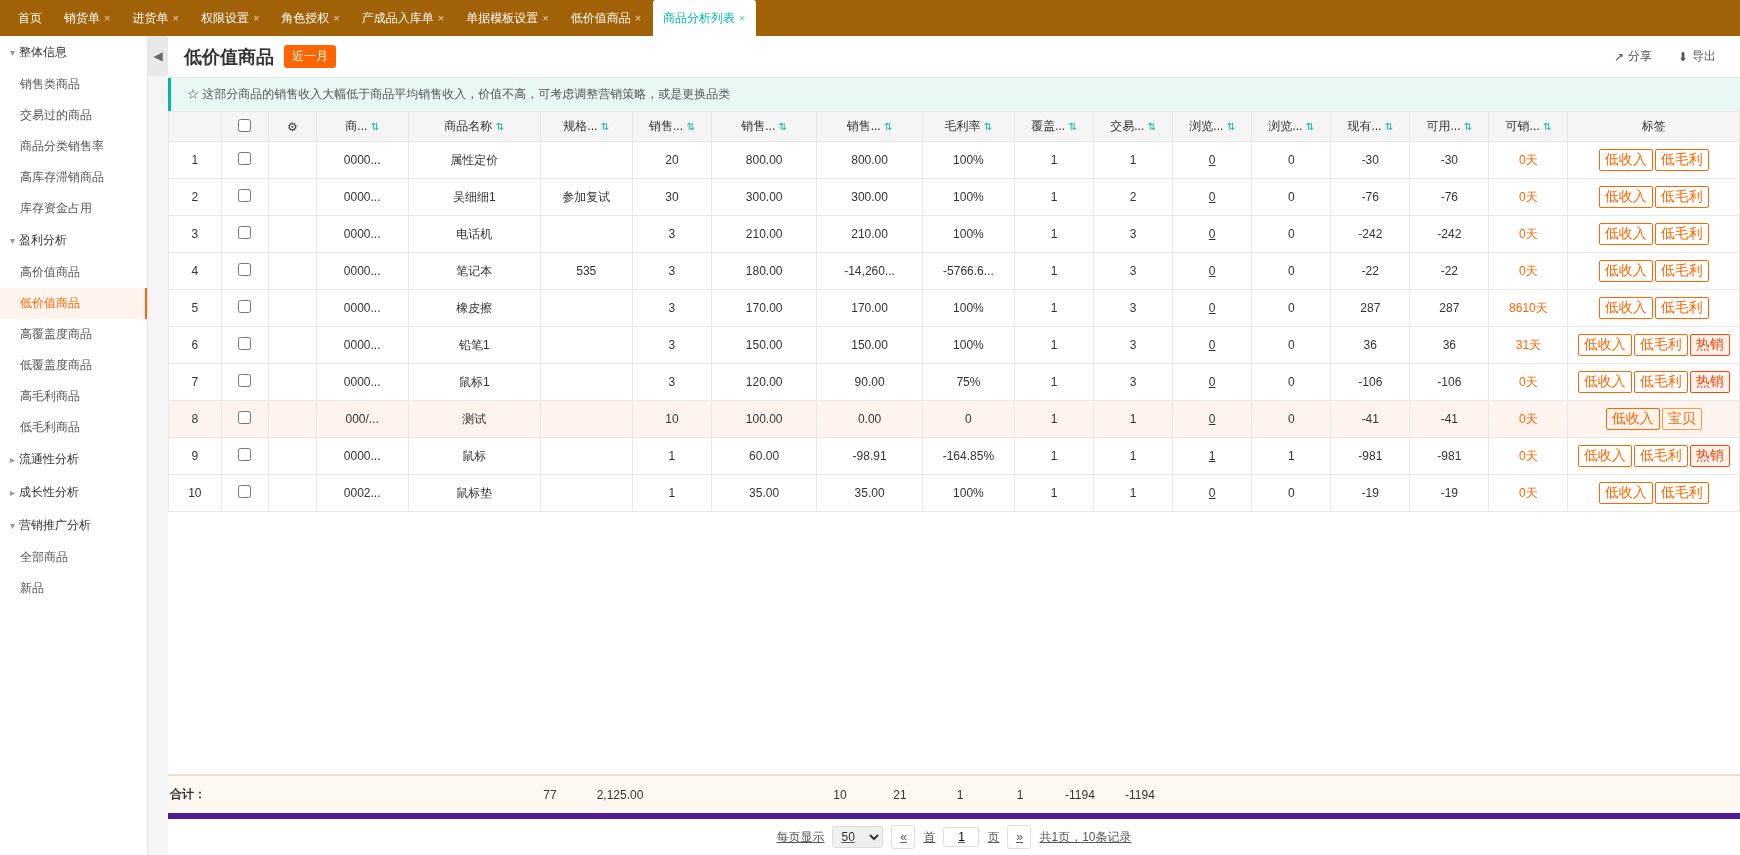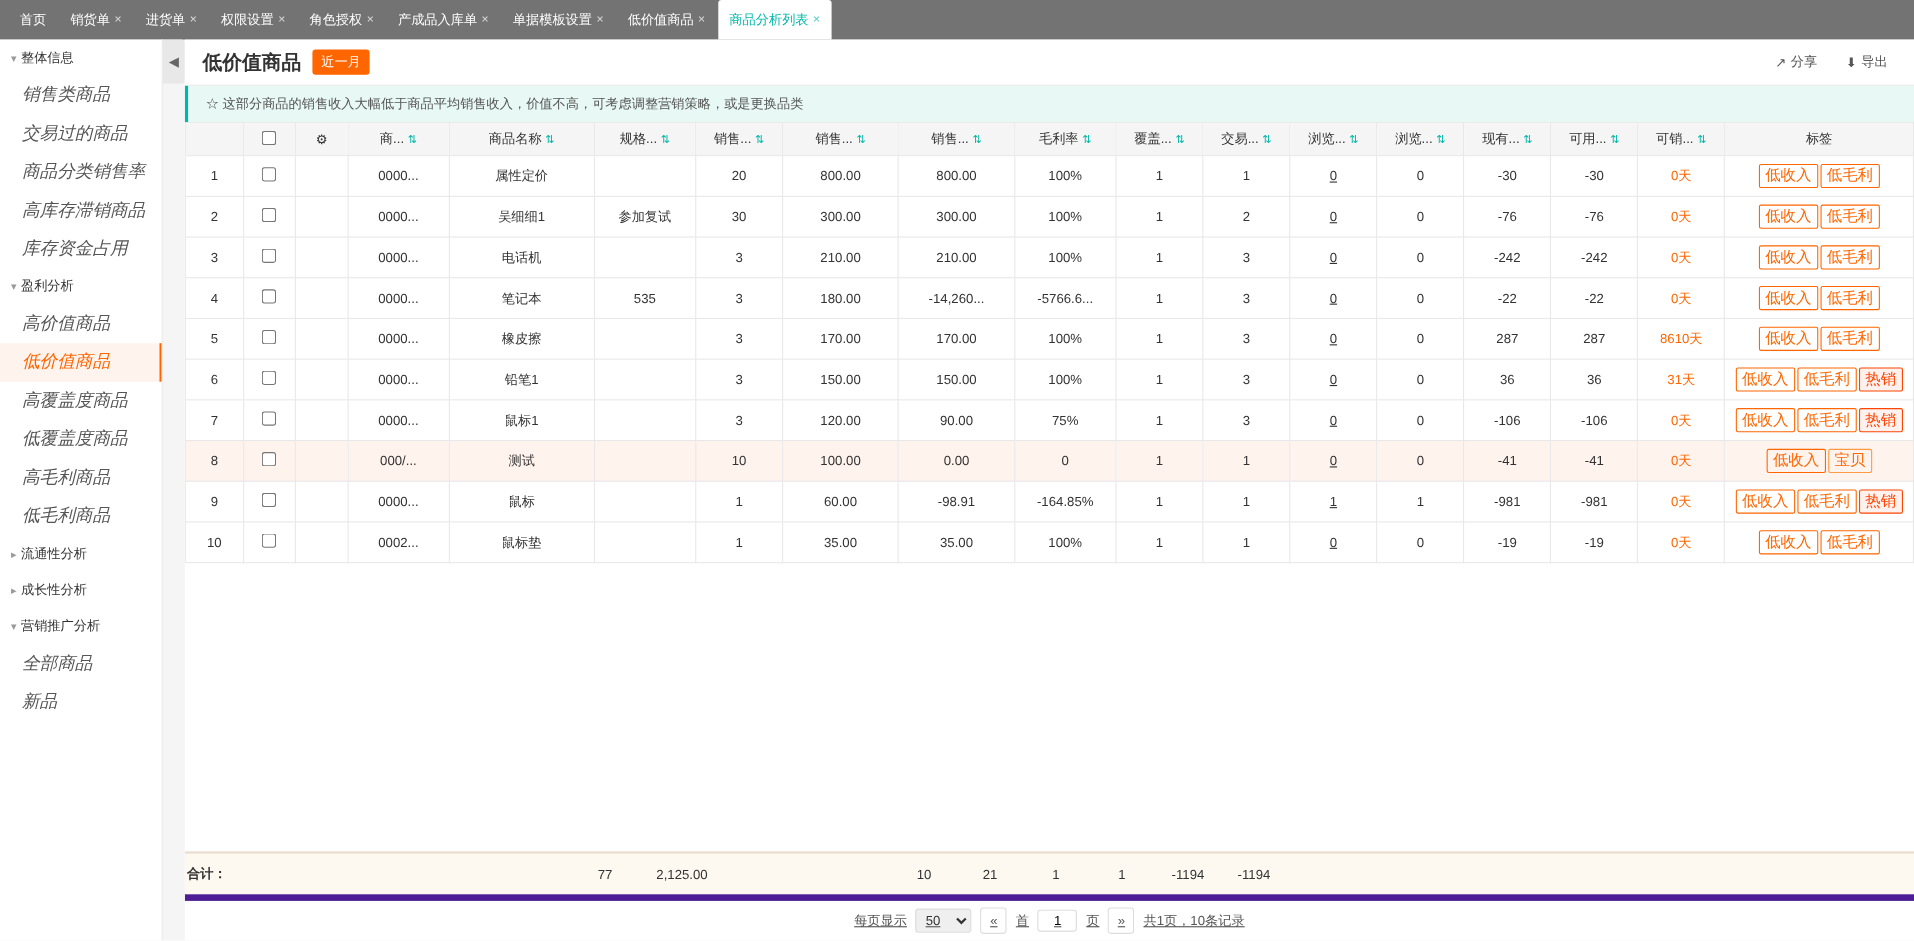--- a/index.html
+++ b/index.html
@@ -1,20 +1,20 @@
 <!DOCTYPE html>
 <html><head>
   <meta charset="utf-8">
   <style>
     * { box-sizing: border-box; margin: 0; padding: 0; font-family: 'Microsoft YaHei', Arial, sans-serif; font-size: 12px; }
     body { background: #f5f5f5; overflow: hidden; width: 1740px; height: 855px; }
 
     
     .top-nav {
-      display: flex; align-items: center; background: #737373; height: 36px;
+      display: flex; align-items: center; background: #a16207; height: 36px;
       padding: 0 8px; gap: 2px; flex-shrink: 0;
     }
     .nav-item {
       color: #fff; padding: 0 10px; height: 36px; display: flex; align-items: center;
       cursor: pointer; font-size: 13px; gap: 4px; white-space: nowrap;
     }
     .nav-item.active { background: #fff; color: #00b8a9; border-radius: 3px 3px 0 0; text-align: center; }
     .nav-item .close-x { font-size: 11px; opacity: 0.7; }
 
     
@@ -24,21 +24,21 @@
     .sidebar {
       width: 148px; background: #fff; border-right: 1px solid #e8e8e8;
       overflow-y: auto; flex-shrink: 0;
     }
     .sidebar-group-header {
       display: flex; align-items: center; padding: 8px 10px; color: #333;
       font-size: 12px; cursor: pointer; gap: 4px; font-weight: 500;
     }
     .sidebar-group-header .arrow { font-size: 10px; color: #999; }
     .sidebar-item {
-      padding: 7px 10px 7px 20px; color: #555; cursor: pointer; font-size: 16px; font-style: italic;
+      padding: 7px 10px 7px 20px; color: #555; cursor: pointer; font-size: 12px;
     }
     .sidebar-item.active { background: #fff3ee; color: #ff6600; font-weight: 500; border-right: 2px solid #ff6600; }
     .collapse-btn {
       width: 20px; height: 40px; background: #e8e8e8; border-radius: 0 3px 3px 0;
       display: flex; align-items: center; justify-content: center;
       cursor: pointer; font-size: 10px; color: #666; flex-shrink: 0;
     }
 
     
     .content-area {

